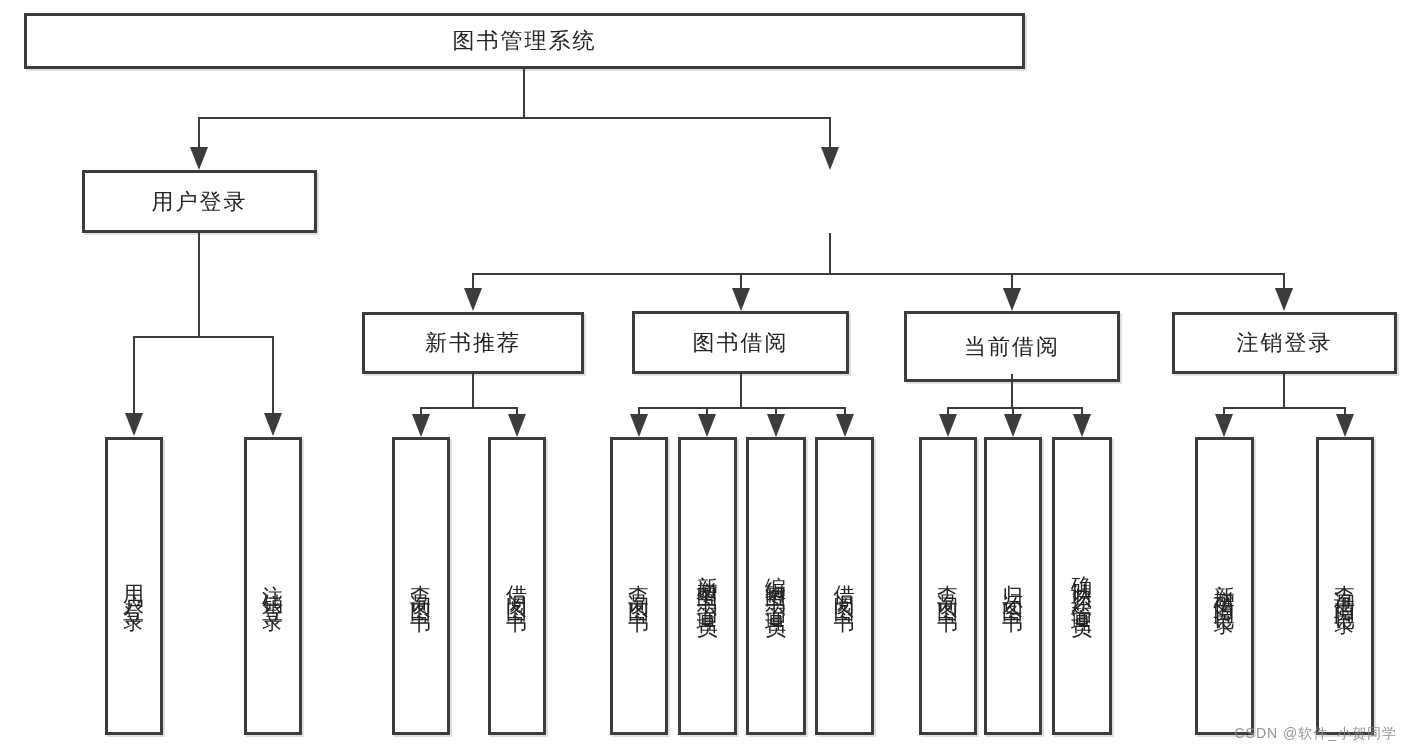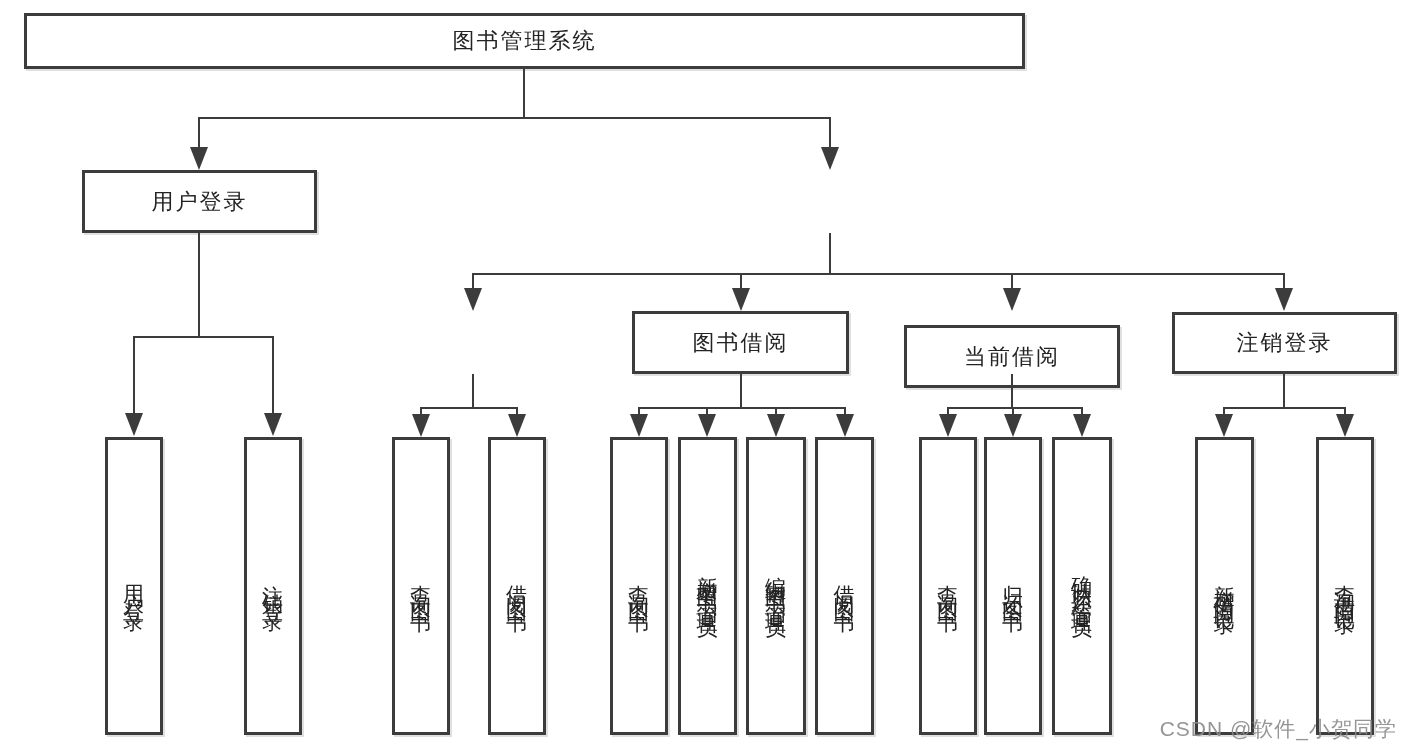--- a/index.html
+++ b/index.html
@@ -19,21 +19,21 @@
   .hl,.vl{position:absolute;background:#3c3c3c;}
   .hl{height:2px;}
   .vl{width:2px;}
   .arr{
     position:absolute;width:0;height:0;
     border-left:9px solid transparent;border-right:9px solid transparent;
     border-top:23px solid #3c3c3c;
   }
   .wm{
     position:absolute;right:8px;bottom:4px;z-index:9;
-    font-size:21px;color:rgba(140,140,140,0.92);letter-spacing:1px;white-space:nowrap;
+    font-size:14px;color:rgba(140,140,140,0.92);letter-spacing:1px;white-space:nowrap;
   }
 </style>
 </head>
 <body>
 
 <div class="canvas">
 
   <div class="box h" style="left:24px;top:13px;width:1001px;height:56px">
     <span>图书管理系统</span>
   </div>
@@ -60,24 +60,27 @@
   <div class="hl" style="left:472px;top:273px;width:812px"></div>
   <div class="vl" style="left:472px;top:273px;height:18px"></div>
   <div class="arr" style="left:464px;top:288px"></div>
   <div class="vl" style="left:740px;top:273px;height:18px"></div>
   <div class="arr" style="left:732px;top:288px"></div>
   <div class="vl" style="left:1011px;top:273px;height:18px"></div>
   <div class="arr" style="left:1003px;top:288px"></div>
   <div class="vl" style="left:1283px;top:273px;height:18px"></div>
   <div class="arr" style="left:1275px;top:288px"></div>
 
+  <div class="box h" style="left:362px;top:312px;width:222px;height:62px">
+    <span>新书推荐</span>
+  </div>
   <div class="box h" style="left:632px;top:311px;width:217px;height:63px">
     <span>图书借阅</span>
   </div>
-  <div class="box h" style="left:904px;top:325px;width:216px;height:63px">
+  <div class="box h" style="left:904px;top:311px;width:216px;height:71px">
     <span>当前借阅</span>
   </div>
   <div class="box h" style="left:1172px;top:312px;width:225px;height:62px">
     <span>注销登录</span>
   </div>
 
   <div class="vl" style="left:472px;top:374px;height:33px"></div>
   <div class="hl" style="left:420px;top:407px;width:98px"></div>
   <div class="vl" style="left:420px;top:407px;height:9px"></div>
   <div class="arr" style="left:412px;top:414px"></div>

